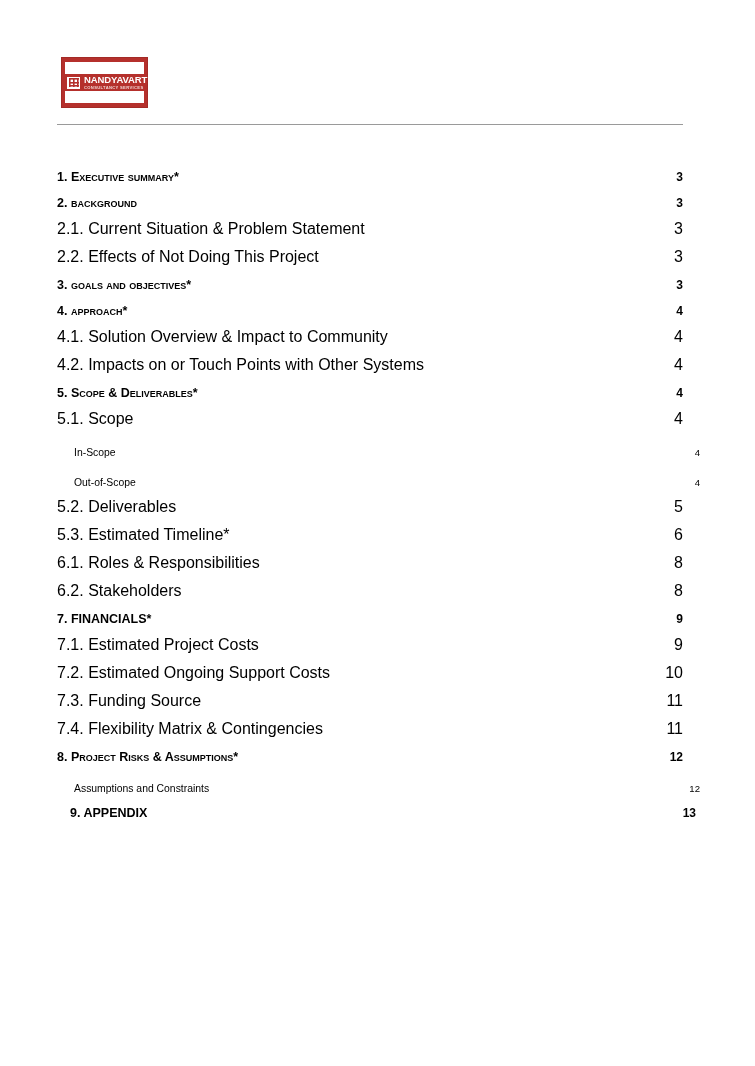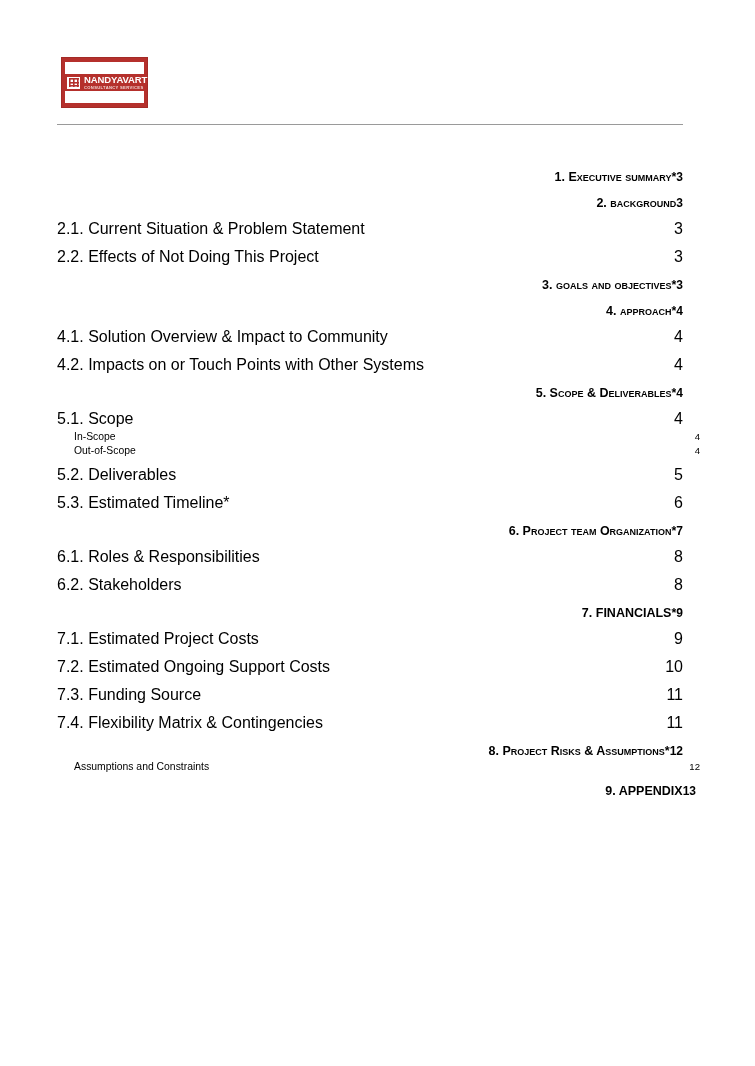--- a/index.html
+++ b/index.html
@@ -147,36 +147,36 @@
     color: #000000;
   }
 
   
   .lvl1 { margin-top: 12px; }
   .lvl1 .toc-label,
   .lvl1 .toc-page {
     font-size: 12.5px;
     font-weight: bold;
   }
-  .lvl1 .toc-label { font-variant: small-caps; text-align: right; }
+  .lvl1 .toc-label { font-variant: small-caps; }
   .lvl1 .toc-page { font-size: 12px; }
 
   
   .lvl1.plain .toc-label { font-variant: normal; }
 
   
   .lvl2 { margin-top: 10px; }
   .lvl2 .toc-label,
   .lvl2 .toc-page {
     font-size: 16px;
     font-weight: normal;
   }
 
   
-  .lvl3 { margin-top: 3px; padding-left: 17px; }
+  .lvl3 { margin-top: 19px; padding-left: 17px; }
   .lvl3 .toc-label {
     font-size: 10.4px;
     font-weight: normal;
   }
   .lvl3 .toc-page {
     font-size: 9.6px;
     font-weight: normal;
   }
 
   .indent-9 { padding-left: 13px; }
@@ -254,24 +254,20 @@
         <span class="toc-page">4</span>
       </div>
       <div class="toc-row lvl2">
         <span class="toc-label">5.2. Deliverables</span>
         <span class="toc-page">5</span>
       </div>
       <div class="toc-row lvl2">
         <span class="toc-label">5.3. Estimated Timeline*</span>
         <span class="toc-page">6</span>
       </div>
-      <div class="toc-row lvl1">
-        <span class="toc-label">6. Project team Organization*</span>
-        <span class="toc-page">7</span>
-      </div>
       <div class="toc-row lvl2">
         <span class="toc-label">6.1. Roles &amp; Responsibilities</span>
         <span class="toc-page">8</span>
       </div>
       <div class="toc-row lvl2">
         <span class="toc-label">6.2. Stakeholders</span>
         <span class="toc-page">8</span>
       </div>
       <div class="toc-row lvl1 plain">
         <span class="toc-label">7. FINANCIALS*</span>

